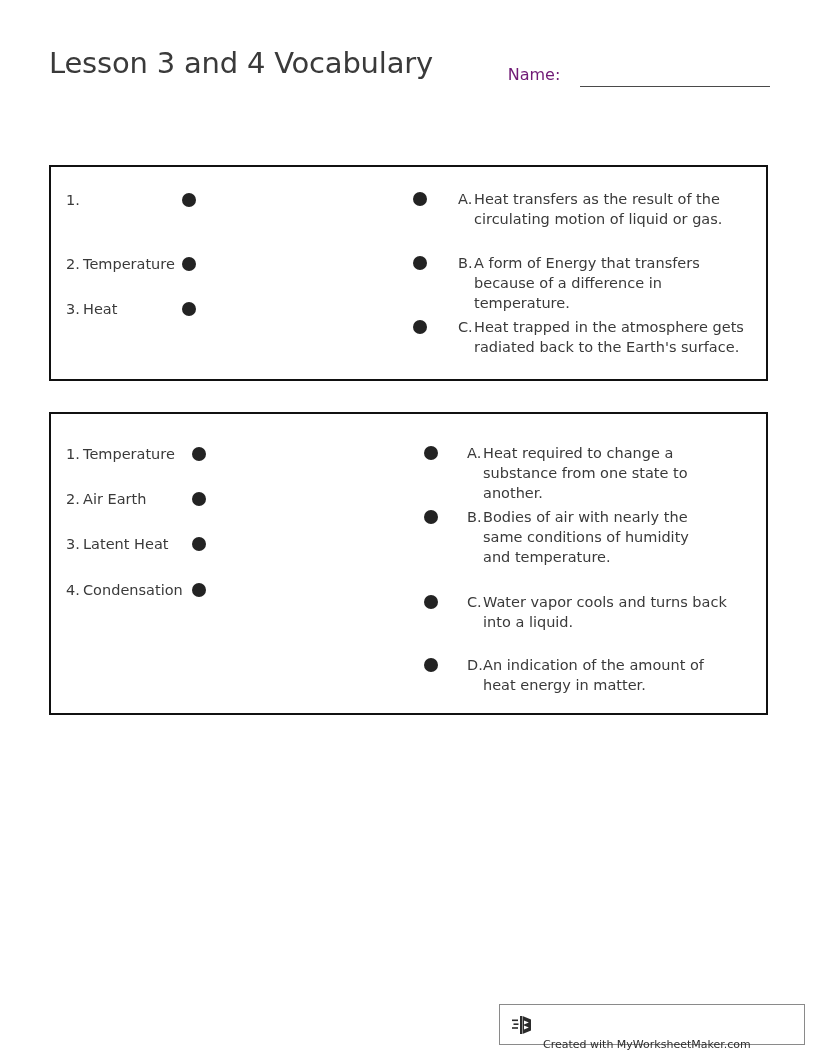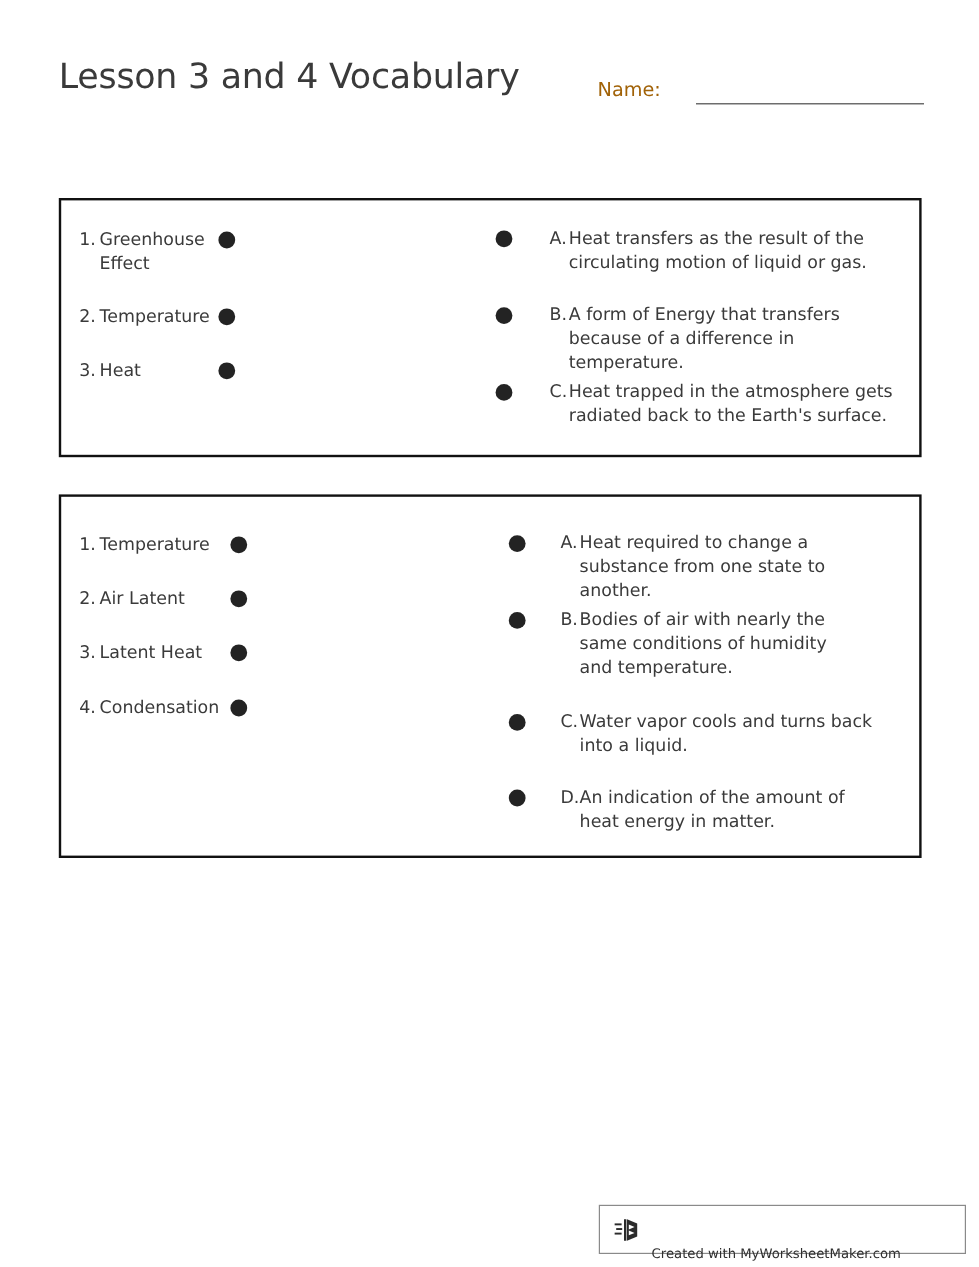--- a/index.html
+++ b/index.html
@@ -40,22 +40,22 @@
     top: 49px;
     width: 272px;
   }
   .field-row {
     display: flex;
     align-items: flex-end;
     height: 38px;
   }
   .field-label {
     font-size: 16px;
-    color: #a16207;
-    text-align: left;
+    color: #701a75;
+    text-align: center;
     width: 72px;
     padding-bottom: 3px;
     white-space: nowrap;
   }
   .field-line {
     flex: 1;
     margin-left: 10px;
     border-bottom: 1.4px solid #4a4a4a;
     height: 25px;
   }
@@ -172,21 +172,20 @@
     </div>
   </div>
 </div>
 
 <div class="match-box" id="match-box-1">
   <div class="box-inner">
 
     <div class="term-row" style="left:15px; top:23px;">
       <div class="term-text" style="width:116px;">
         <span class="term-num">1.</span>
-        <span class="term-label">Greenhouse Effect</span>
       </div>
       <div class="dot" style="width:14px; height:14px; margin-top:3px;"></div>
     </div>
 
     <div class="term-row" style="left:15px; top:87px;">
       <div class="term-text" style="width:116px;">
         <span class="term-num">2.</span>
         <span class="term-label">Temperature</span>
       </div>
       <div class="dot" style="width:14px; height:14px; margin-top:3px;"></div>
@@ -234,21 +233,21 @@
       <div class="term-text" style="width:126px;">
         <span class="term-num">1.</span>
         <span class="term-label">Temperature</span>
       </div>
       <div class="dot" style="width:14px; height:14px; margin-top:3px;"></div>
     </div>
 
     <div class="term-row" style="left:15px; top:75px;">
       <div class="term-text" style="width:126px;">
         <span class="term-num">2.</span>
-        <span class="term-label">Air Latent</span>
+        <span class="term-label">Air Earth</span>
       </div>
       <div class="dot" style="width:14px; height:14px; margin-top:3px;"></div>
     </div>
 
     <div class="term-row" style="left:15px; top:120px;">
       <div class="term-text" style="width:126px;">
         <span class="term-num">3.</span>
         <span class="term-label">Latent Heat</span>
       </div>
       <div class="dot" style="width:14px; height:14px; margin-top:3px;"></div>

